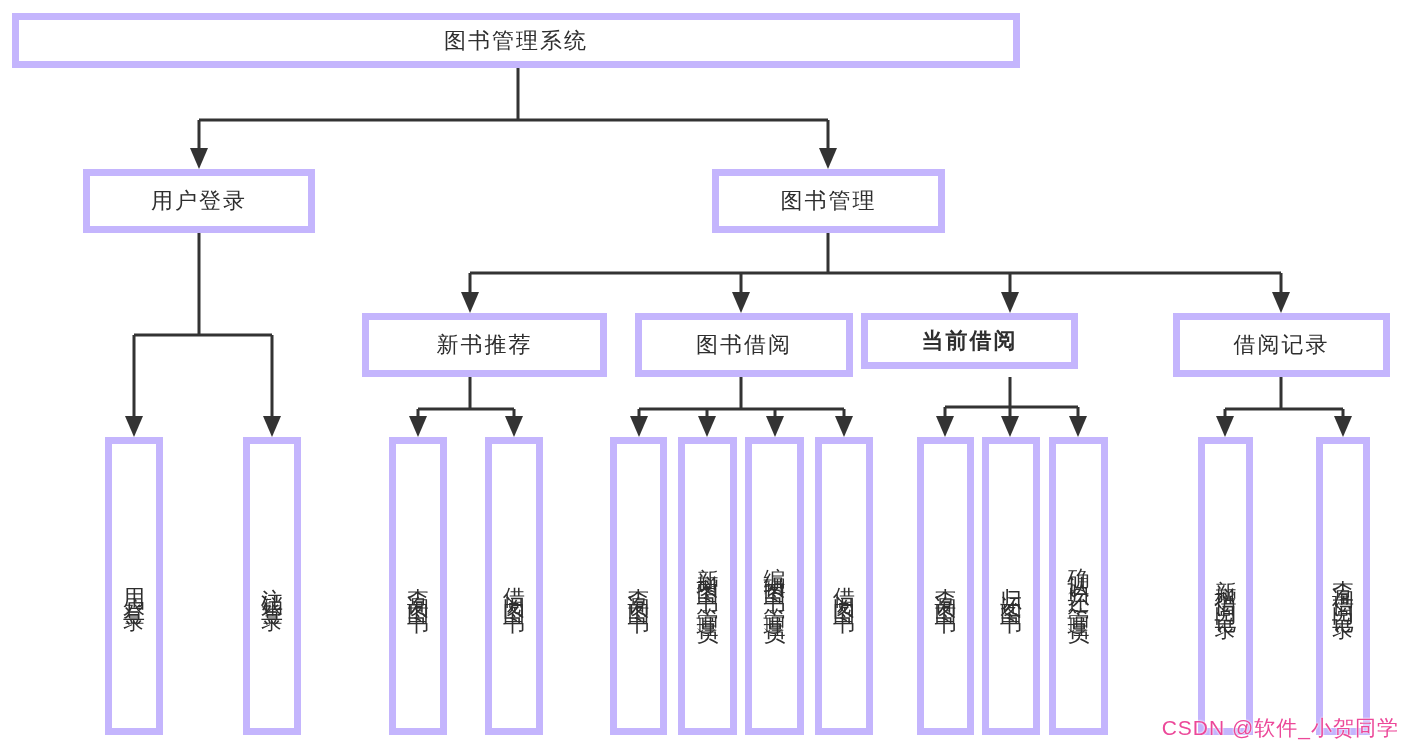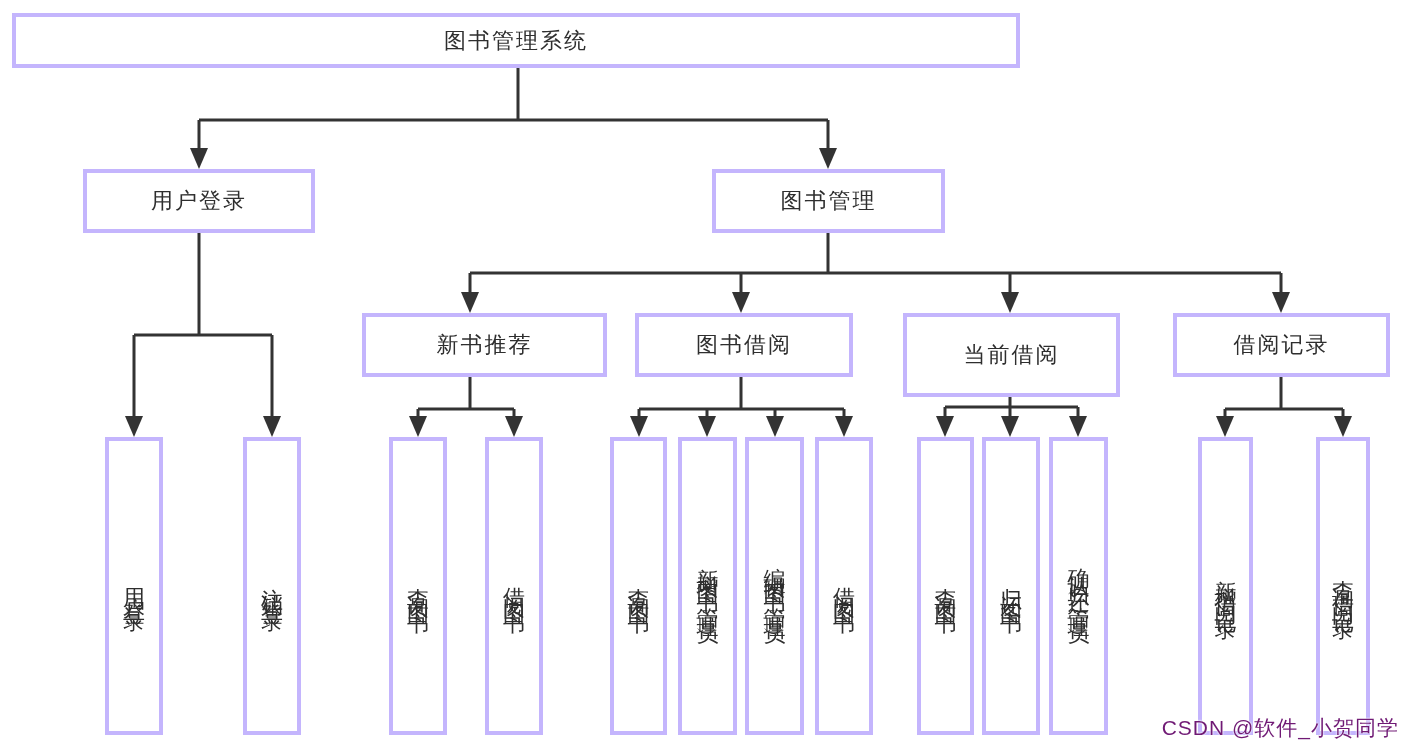--- a/index.html
+++ b/index.html
@@ -9,21 +9,21 @@
     position: relative;
     overflow: hidden;
     font-family: "Liberation Sans", "DejaVu Sans", sans-serif;
   }
   .canvas { position: absolute; inset: 0; }
   svg.connectors { position: absolute; left: 0; top: 0; z-index: 1; }
 
   .box {
     position: absolute;
     background: #ffffff;
-    border: 4px solid #c4b5fd;
+    border: 7px solid #c4b5fd;
     display: flex;
     align-items: center;
     justify-content: center;
     color: #2e2e2e;
     font-size: 22px;
     letter-spacing: 2px;
     z-index: 2;
   }
   .leaf {
     top: 437px;
@@ -36,21 +36,21 @@
     line-height: 1;
     white-space: nowrap;
   }
 
   
   #n-root    { left: 12px;   top: 13px;  width: 1008px; height: 55px; }
   #n-user    { left: 83px;   top: 169px; width: 232px;  height: 64px; }
   #n-mgmt    { left: 712px;  top: 169px; width: 233px;  height: 64px; align-items: center; }
   #n-newbook { left: 362px;  top: 313px; width: 245px;  height: 64px; }
   #n-borrow  { left: 635px;  top: 313px; width: 218px;  height: 64px; }
-  #n-current { left: 903px;  top: 313px; width: 217px;  height: 84px; }
+  #n-current { left: 861px;  top: 313px; width: 217px;  height: 56px; font-weight: bold; }
   #n-records { left: 1173px; top: 313px; width: 217px;  height: 64px; }
 
   
   #l-user       { left: 105px;  width: 58px; }
   #l-logout     { left: 243px;  width: 58px; }
   #l-nb-query   { left: 389px;  width: 58px; }
   #l-nb-borrow  { left: 485px;  width: 58px; }
   #l-bb-query   { left: 610px;  width: 57px; }
   #l-bb-add     { left: 678px;  width: 59px; }
   #l-bb-edit    { left: 745px;  width: 59px; }
@@ -60,21 +60,21 @@
   #l-cb-confirm { left: 1049px; width: 59px; }
   #l-br-add     { left: 1198px; width: 55px; }
   #l-br-query   { left: 1316px; width: 54px; }
 
   .watermark {
     position: absolute;
     right: 6px;
     top: 714px;
     z-index: 3;
     font-size: 21px;
-    color: #701a75;
+    color: #ec4899;
     letter-spacing: 1px;
     text-shadow: 0 0 2px #ffffff, 0 0 2px #ffffff;
   }
 </style>
 </head>
 <body>
 
 <div class="canvas">
 
   <svg class="connectors" width="1405" height="747" viewBox="0 0 1405 747">

